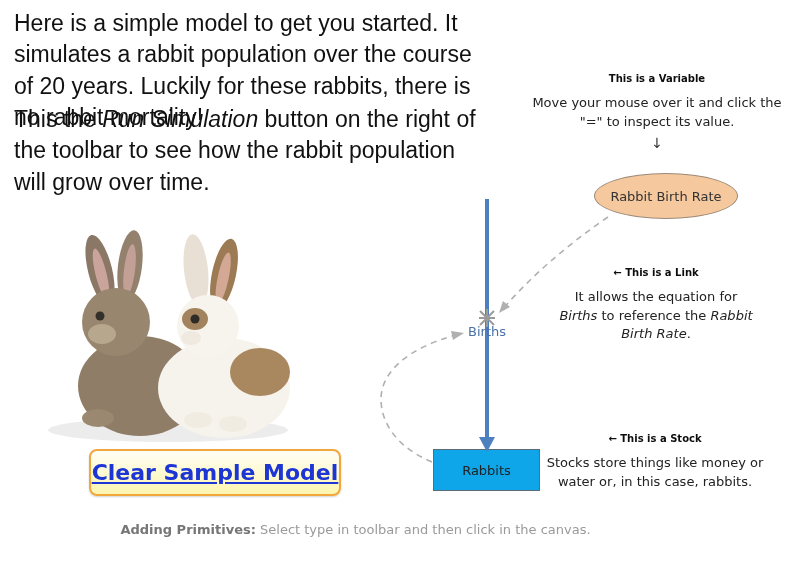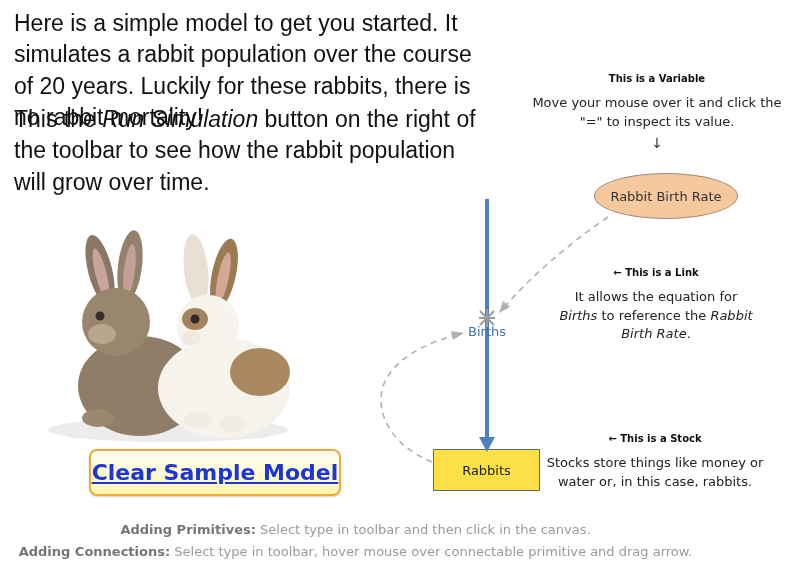--- a/index.html
+++ b/index.html
@@ -12,21 +12,21 @@
   .note{text-align:center;font-size:13px;line-height:1.42;color:#222;}
   .note-title{font-weight:bold;font-size:10px;margin-bottom:8px;color:#0d0d0d;}
   #variable-note{left:532px;top:72px;width:250px;}
   #flow-note{left:246px;top:206px;width:230px;}
   #link-note{left:556px;top:266px;width:200px;}
   #stock-note{left:546px;top:432px;width:218px;}
   .down-arrow{margin-top:3px;font-size:14px;color:#333;}
   #variable-ellipse{left:594px;top:173px;width:144px;height:46px;border-radius:50%;
     background:#f6c89e;border:1px solid #9b8b7a;display:flex;align-items:center;justify-content:center;
     font-size:13px;color:#333;box-sizing:border-box;cursor:pointer;}
-  #stock-box{left:433px;top:449px;width:107px;height:42px;background:#fde047;border:1px solid #5a6b7a;
+  #stock-box{left:433px;top:449px;width:107px;height:42px;background:#0ea5e9;border:1px solid #5a6b7a;
     display:flex;align-items:center;justify-content:center;font-size:13px;color:#222;
     box-sizing:border-box;cursor:pointer;}
   #flow-label{left:455px;top:324px;width:64px;text-align:center;font-size:13px;color:#4a72a8;cursor:pointer;}
   #clear-button{left:89px;top:449px;width:252px;height:47px;border:2px solid #f0a73c;border-radius:8px;
     background:linear-gradient(#fffef4,#fcf5b0);display:flex;align-items:center;justify-content:center;
     cursor:pointer;box-shadow:0 1px 2px rgba(0,0,0,0.18);box-sizing:border-box;}
   #clear-button span{font-size:22px;font-weight:bold;text-decoration:underline;color:#1c35d4;}
   .footer-line{left:0;width:711px;text-align:center;font-size:13px;color:#9a9a9a;}
   .footer-line b{color:#767676;}
   #footer1{top:522px;}
@@ -122,17 +122,14 @@
     <div>Stocks store things like money or water or, in this case, rabbits.</div>
   </div>
 
   <div id="clear-button" class="abs">
     <span>Clear Sample Model</span>
   </div>
 
   <div id="footer1" class="abs footer-line">
     <b>Adding Primitives:</b><span> Select type in toolbar and then click in the canvas.</span>
   </div>
-  <div id="footer2" class="abs footer-line">
-    <b>Adding Connections:</b><span> Select type in toolbar, hover mouse over connectable primitive and drag arrow.</span>
-  </div>
 
 </div>
 
 </body></html>

